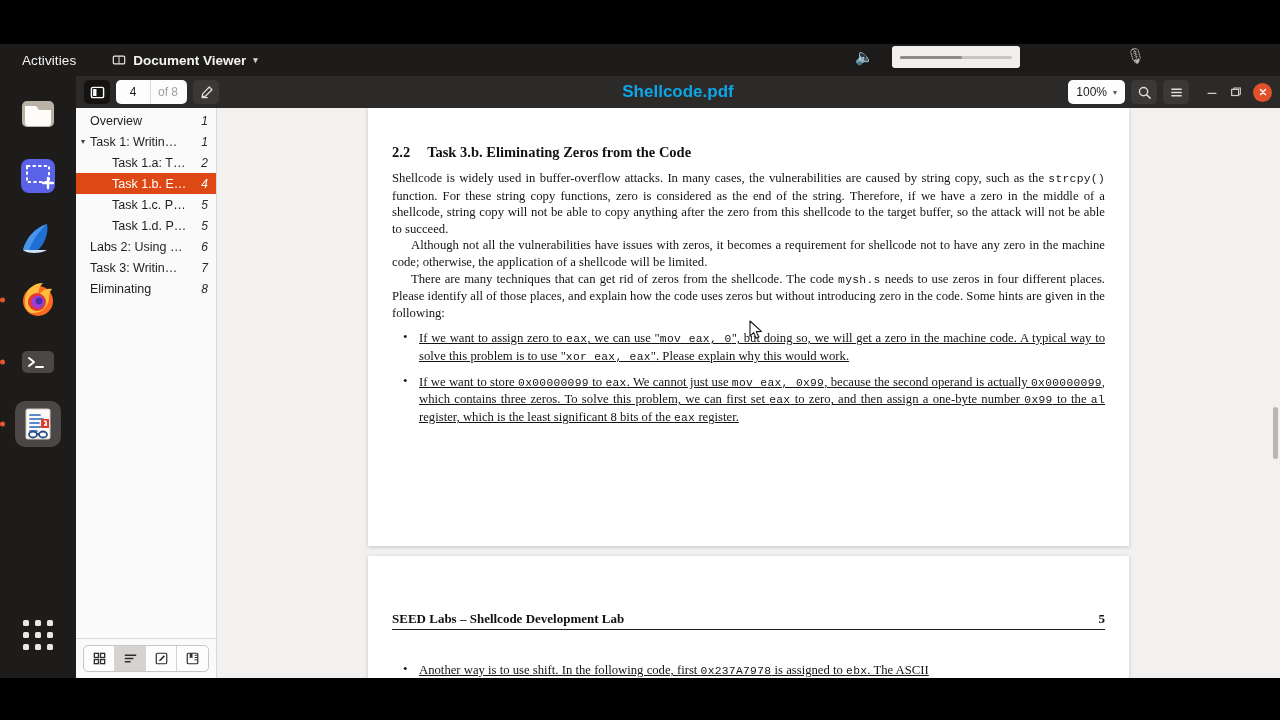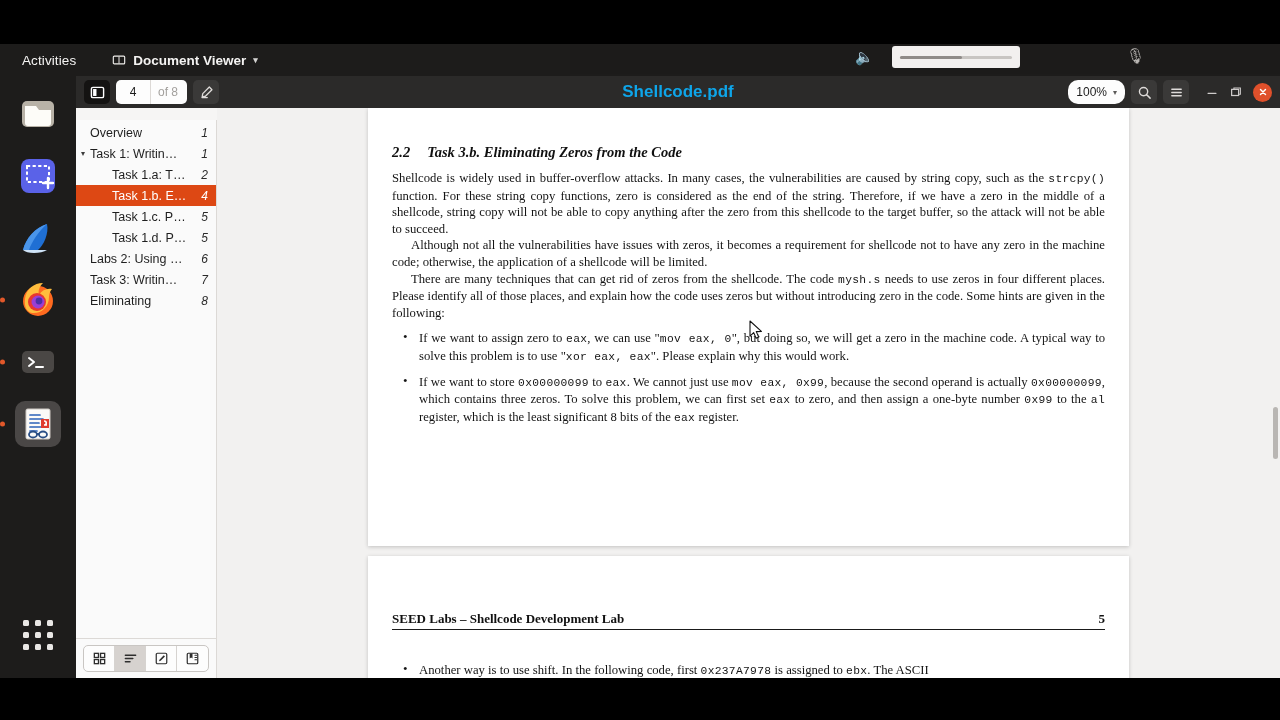--- a/index.html
+++ b/index.html
@@ -84,34 +84,34 @@
     width: 34px; text-align: center; font-size: 12px; color: #1b1b1b; background: #fdfdfd;
     border: none; outline: none; font-family: "Liberation Sans", sans-serif;
   }
   .pagebox .of { padding: 0 9px 0 7px; font-size: 12px; color: #a3a09d; border-left: 1px solid #dcd9d6; line-height: 24px; }
   .hb-title {
     position: absolute; left: 0; right: 0; text-align: center; font-size: 17px; font-weight: 700;
     color: #0ea5e9; pointer-events: none;
   }
   .hb-right { margin-left: auto; display: flex; align-items: center; gap: 6px; z-index: 2; }
   .zoombox {
-    height: 24px; background: #fdfdfd; border-radius: 10px; display: flex; align-items: center;
+    height: 24px; background: #fdfdfd; border-radius: 5px; display: flex; align-items: center;
     gap: 6px; padding: 0 8px; font-size: 12px; color: #1b1b1b; cursor: pointer;
   }
   .zoombox .caret { font-size: 8px; color: #5c5a58; }
   .wc { display: flex; align-items: center; gap: 10px; margin-left: 10px; }
   .wc span { color: #cfcccb; cursor: pointer; display: flex; align-items: center; justify-content: center; }
   .wc .close {
     width: 19px; height: 19px; border-radius: 50%; background: #e0502b; color: #fff;
     font-size: 12px; line-height: 1;
   }
 
   
   .body { flex: 1; display: flex; min-height: 0; }
-  .sidebar { width: 141px; background: #fafafa; border-right: 1px solid #dcd9d6; display: flex; flex-direction: column; flex: none; margin-top: 12px; }
+  .sidebar { width: 141px; background: #fafafa; border-right: 1px solid #dcd9d6; display: flex; flex-direction: column; flex: none; }
   .outline { flex: 1; overflow: hidden; padding-top: 2px; }
   .ol-row {
     display: flex; align-items: center; height: 21px; font-size: 12.5px; color: #1e1e1e; cursor: pointer;
     padding-right: 8px;
   }
   .ol-row .tw { width: 14px; text-align: center; font-size: 8px; color: #3c3c3c; flex: none; }
   .ol-row .lbl { flex: 1; white-space: nowrap; overflow: hidden; }
   .ol-row .pg { font-style: italic; font-size: 12px; color: #2a2a2a; flex: none; }
   .ol-row.sel { background: #dd4814; color: #fff; }
   .ol-row.sel .pg { color: #fff; }
@@ -132,31 +132,31 @@
   
   .docview { flex: 1; background: #f2f1f0; position: relative; overflow: hidden; }
   .page {
     position: absolute; left: 151px; width: 761px; background: #fff;
     box-shadow: 0 1px 4px rgba(0,0,0,.20);
   }
   .page-a { top: 0px; height: 438px; }
   .page-b { top: 448px; height: 230px; }
   .pg-inner { padding: 0 24px; }
 
-  .doc-h2 { display: flex; gap: 17px; font-family: "Liberation Serif", serif; font-weight: 700; font-size: 14.5px; color: #111; margin-top: 36px; font-style: italic; }
+  .doc-h2 { display: flex; gap: 17px; font-family: "Liberation Serif", serif; font-weight: 700; font-size: 14.5px; color: #111; margin-top: 36px; }
   .doc-p {
     font-family: "Liberation Serif", serif; font-size: 12.7px; line-height: 16.6px;
     color: #141414; text-align: justify; margin-top: 9px;
   }
   .doc-p.ind { text-indent: 19px; margin-top: 0; }
   code, .mono { font-family: "Liberation Mono", monospace; font-size: 11.3px; letter-spacing: .3px; }
   .doc-ul { margin-top: 9px; list-style: none; }
   .doc-li {
     font-family: "Liberation Serif", serif; font-size: 12.7px; line-height: 16.7px; color: #141414;
-    text-align: justify; position: relative; padding-left: 27px; margin-bottom: 8px;
+    text-align: justify; position: relative; padding-left: 27px; margin-bottom: 8px; text-decoration: underline;
   }
   .doc-li::before { content: "\2022"; position: absolute; left: 11px; top: -1px; font-size: 13px; }
 
   .run-head {
     display: flex; justify-content: space-between; align-items: baseline;
     font-family: "Liberation Serif", serif; font-weight: 700; font-size: 13px; color: #111;
     border-bottom: 1.3px solid #1a1a1a; padding-bottom: 2px; margin-top: 55px;
   }
   .run-head .pno { font-weight: 700; }
 

